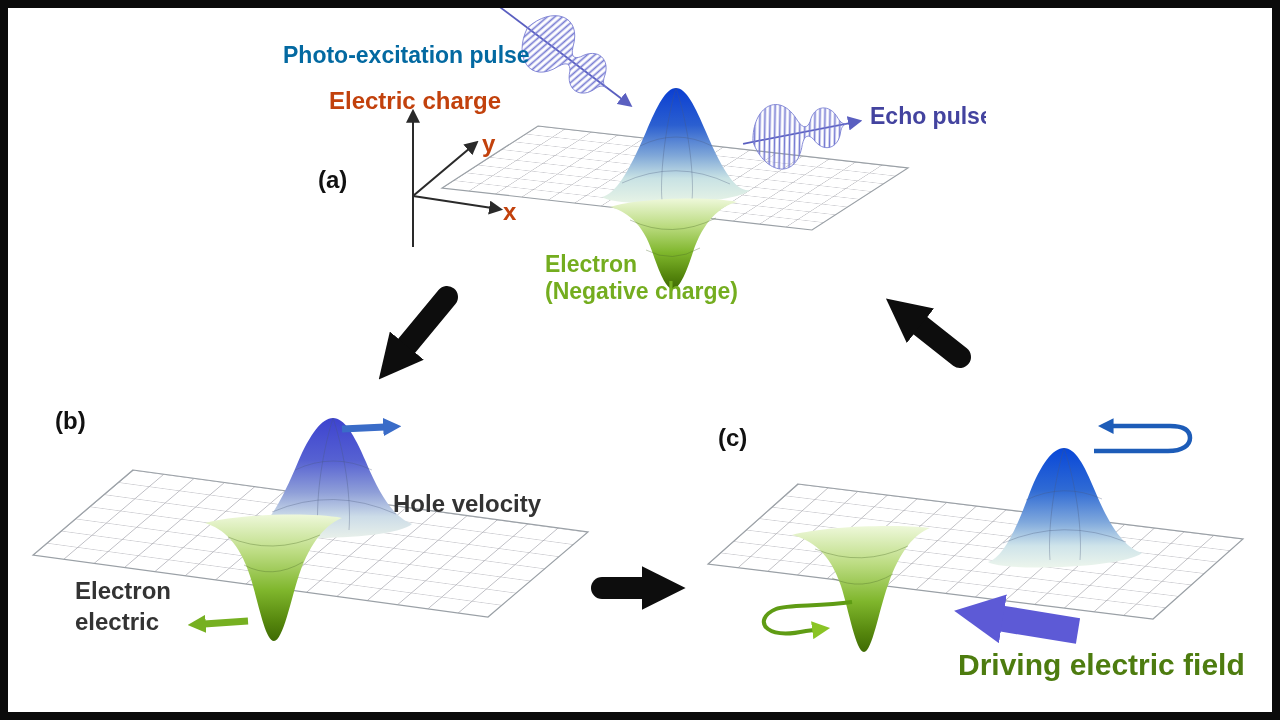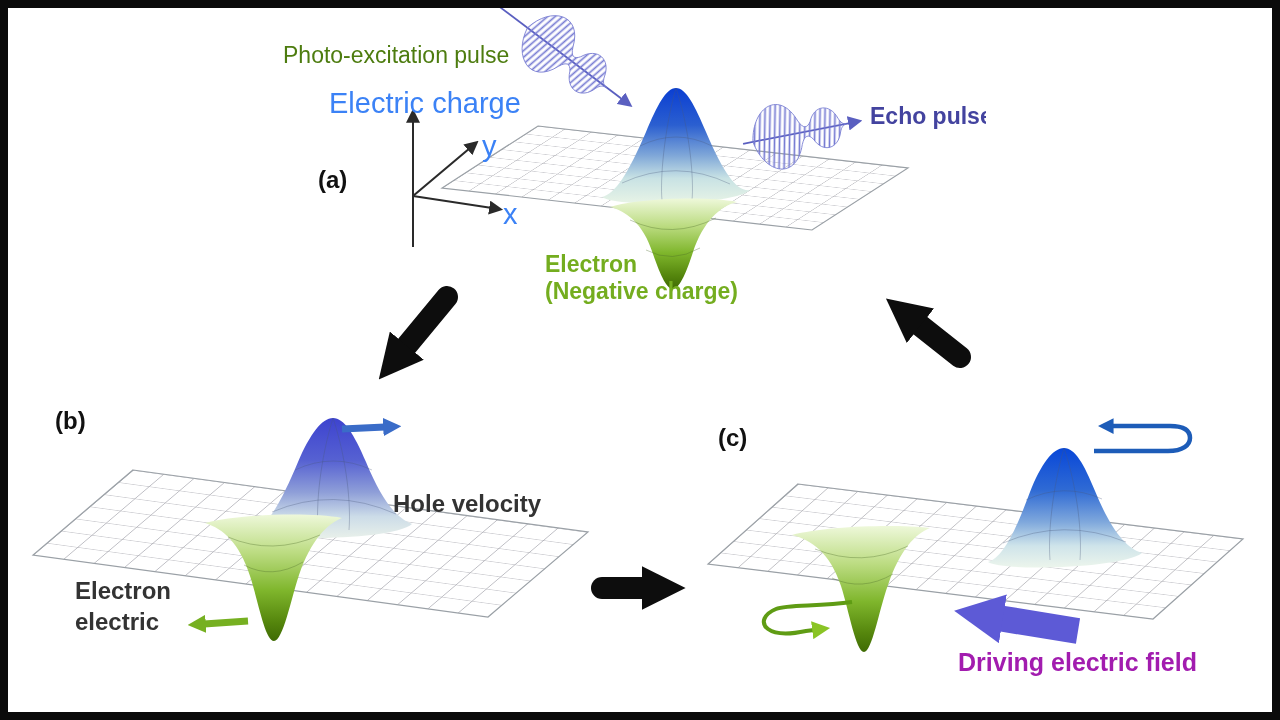--- a/index.html
+++ b/index.html
@@ -2,28 +2,28 @@
 <html><head>
 <meta charset="utf-8">
 <style>
   html,body{margin:0;padding:0;background:#fff;}
   .frame{
     position:relative;width:1280px;height:720px;box-sizing:border-box;
     border:8px solid #0a0a0a;background:#ffffff;overflow:hidden;
     font-family:"Liberation Sans", sans-serif;
   }
   .abs{position:absolute;white-space:nowrap;}
-  .txt-photo{color:#4d7c0f;font-size:23px;font-weight:normal;}
+  .txt-photo{color:#0369a1;font-size:23px;font-weight:bold;}
   .txt-hole{color:#1c4fa5;font-size:24px;font-weight:bold;}
   .txt-echo{color:#43439f;font-size:23px;font-weight:bold;}
-  .txt-plain{color:#3b82f6;font-size:29px;}
+  .txt-plain{color:#c2410c;font-size:24px;font-weight:bold;}
   .txt-panel{color:#111;font-size:24px;font-weight:bold;}
   .txt-green{color:#74ad1f;font-size:23px;font-weight:bold;line-height:27px;}
   .txt-vel{color:#333;font-size:24px;font-weight:bold;line-height:31px;}
-  .txt-drive{color:#a21caf;font-size:25px;font-weight:bold;}
+  .txt-drive{color:#4d7c0f;font-size:30px;font-weight:bold;}
   .txt-reversal{color:#333;font-size:25px;font-weight:bold;}
   .echo-clip{overflow:hidden;width:116px;height:30px;}
   svg{position:absolute;left:0;top:0;}
 </style>
 </head>
 <body>
 
 <div class="frame">
 
   <svg width="1264" height="704" viewBox="0 0 1264 704">

